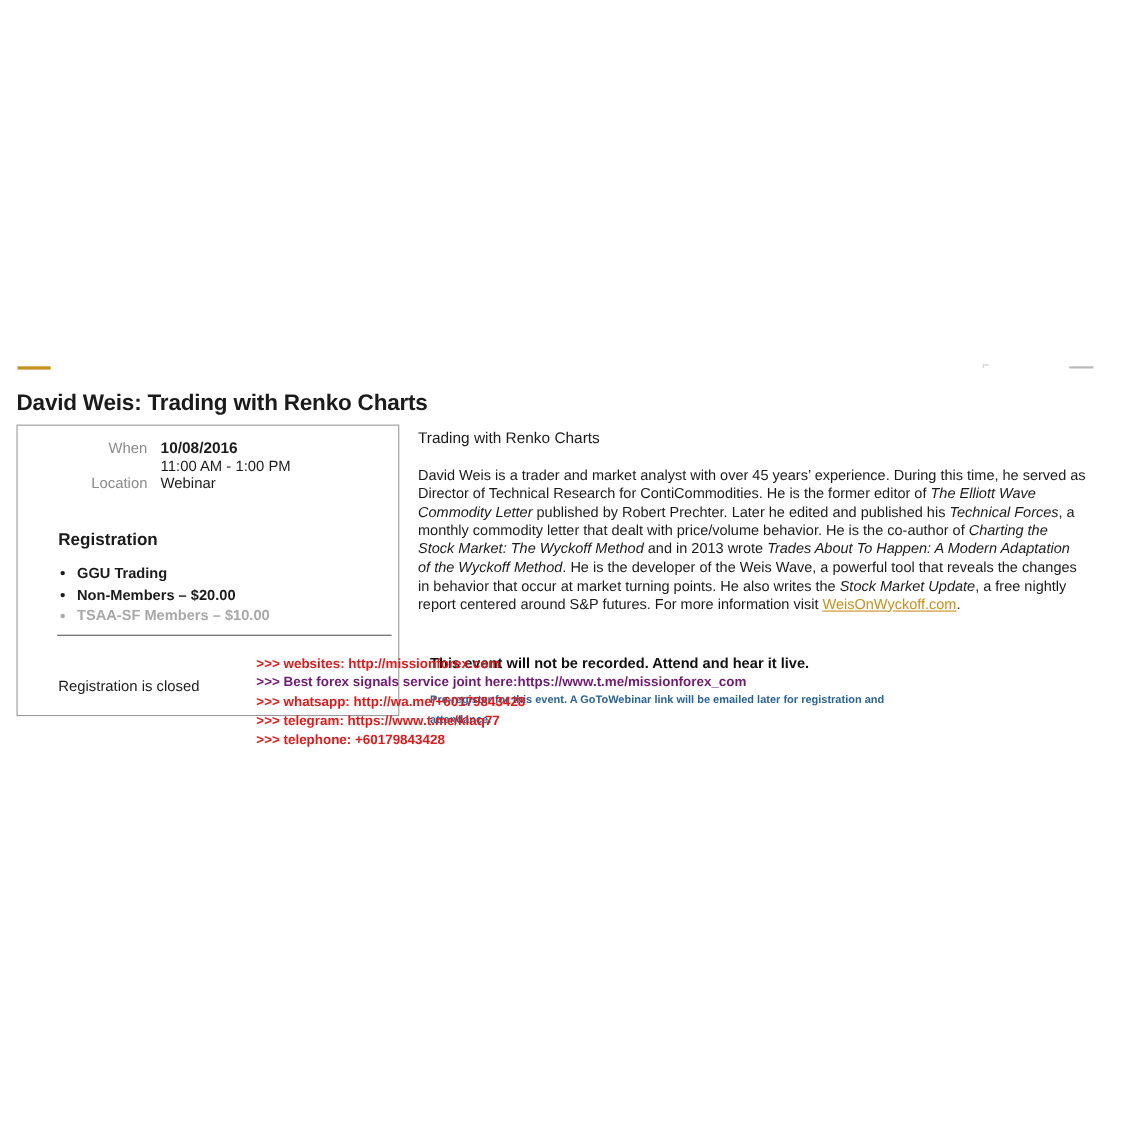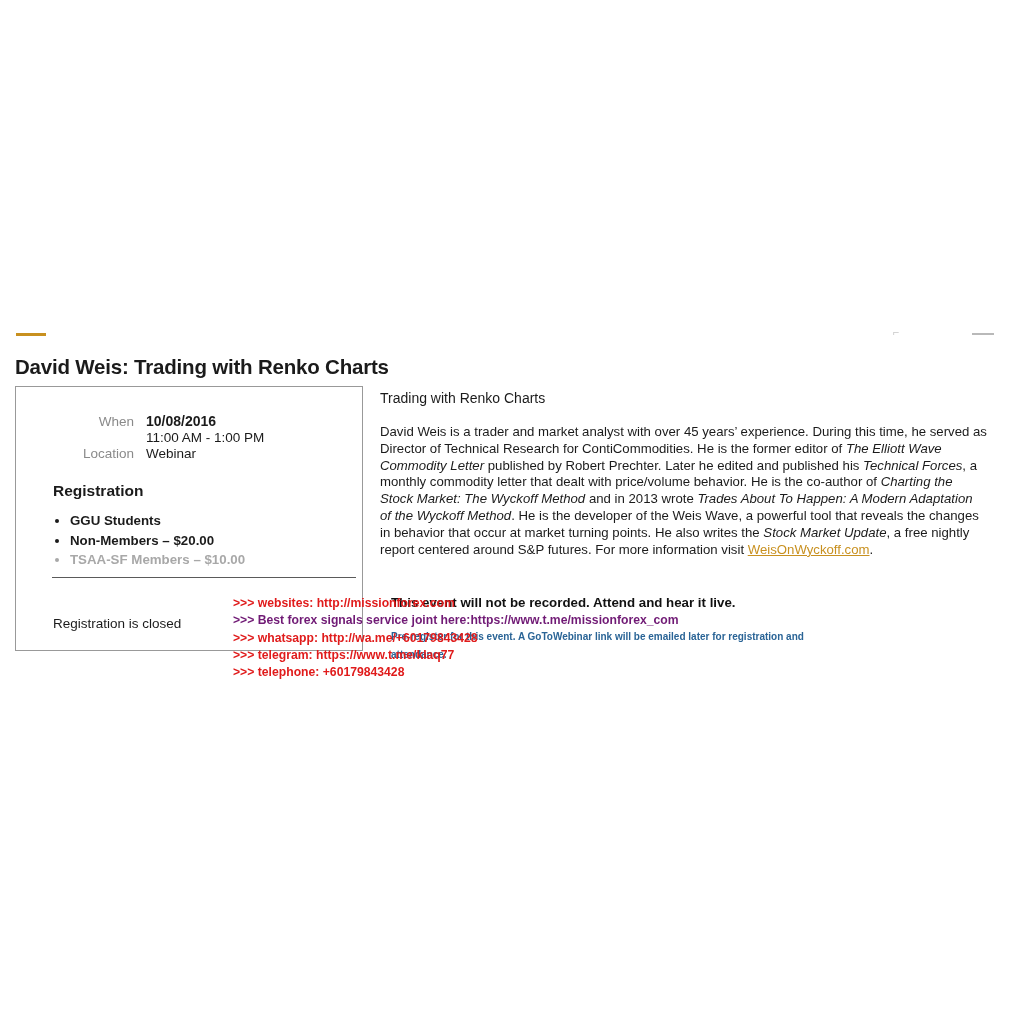--- a/index.html
+++ b/index.html
@@ -67,21 +67,21 @@
     width: 348px;
     height: 265px;
     border: 1px solid #999999;
     background: #ffffff;
     box-sizing: border-box;
   }
 
   .meta-table {
     position: absolute;
     left: 0;
-    top: 26px;
+    top: 12px;
     width: 310px;
     font-size: 13.5px;
   }
   .meta-row {
     display: flex;
     align-items: baseline;
     margin-bottom: 1px;
   }
   .meta-label {
     width: 130px;
@@ -240,21 +240,21 @@
       </div>
       <div class="meta-row">
         <div class="meta-label">Location</div>
         <div class="meta-value">Webinar</div>
       </div>
     </div>
 
     <div class="reg-heading">Registration</div>
 
     <ul class="reg-list">
-      <li>GGU Students</li>
+      <li>GGU Trading</li>
       <li>Non-Members – $20.00</li>
       <li class="muted">TSAA-SF Members – $10.00</li>
     </ul>
 
     <div class="card-divider"></div>
 
     <div class="reg-status">Registration is closed</div>
   </div>
 
   <div class="body-col">

